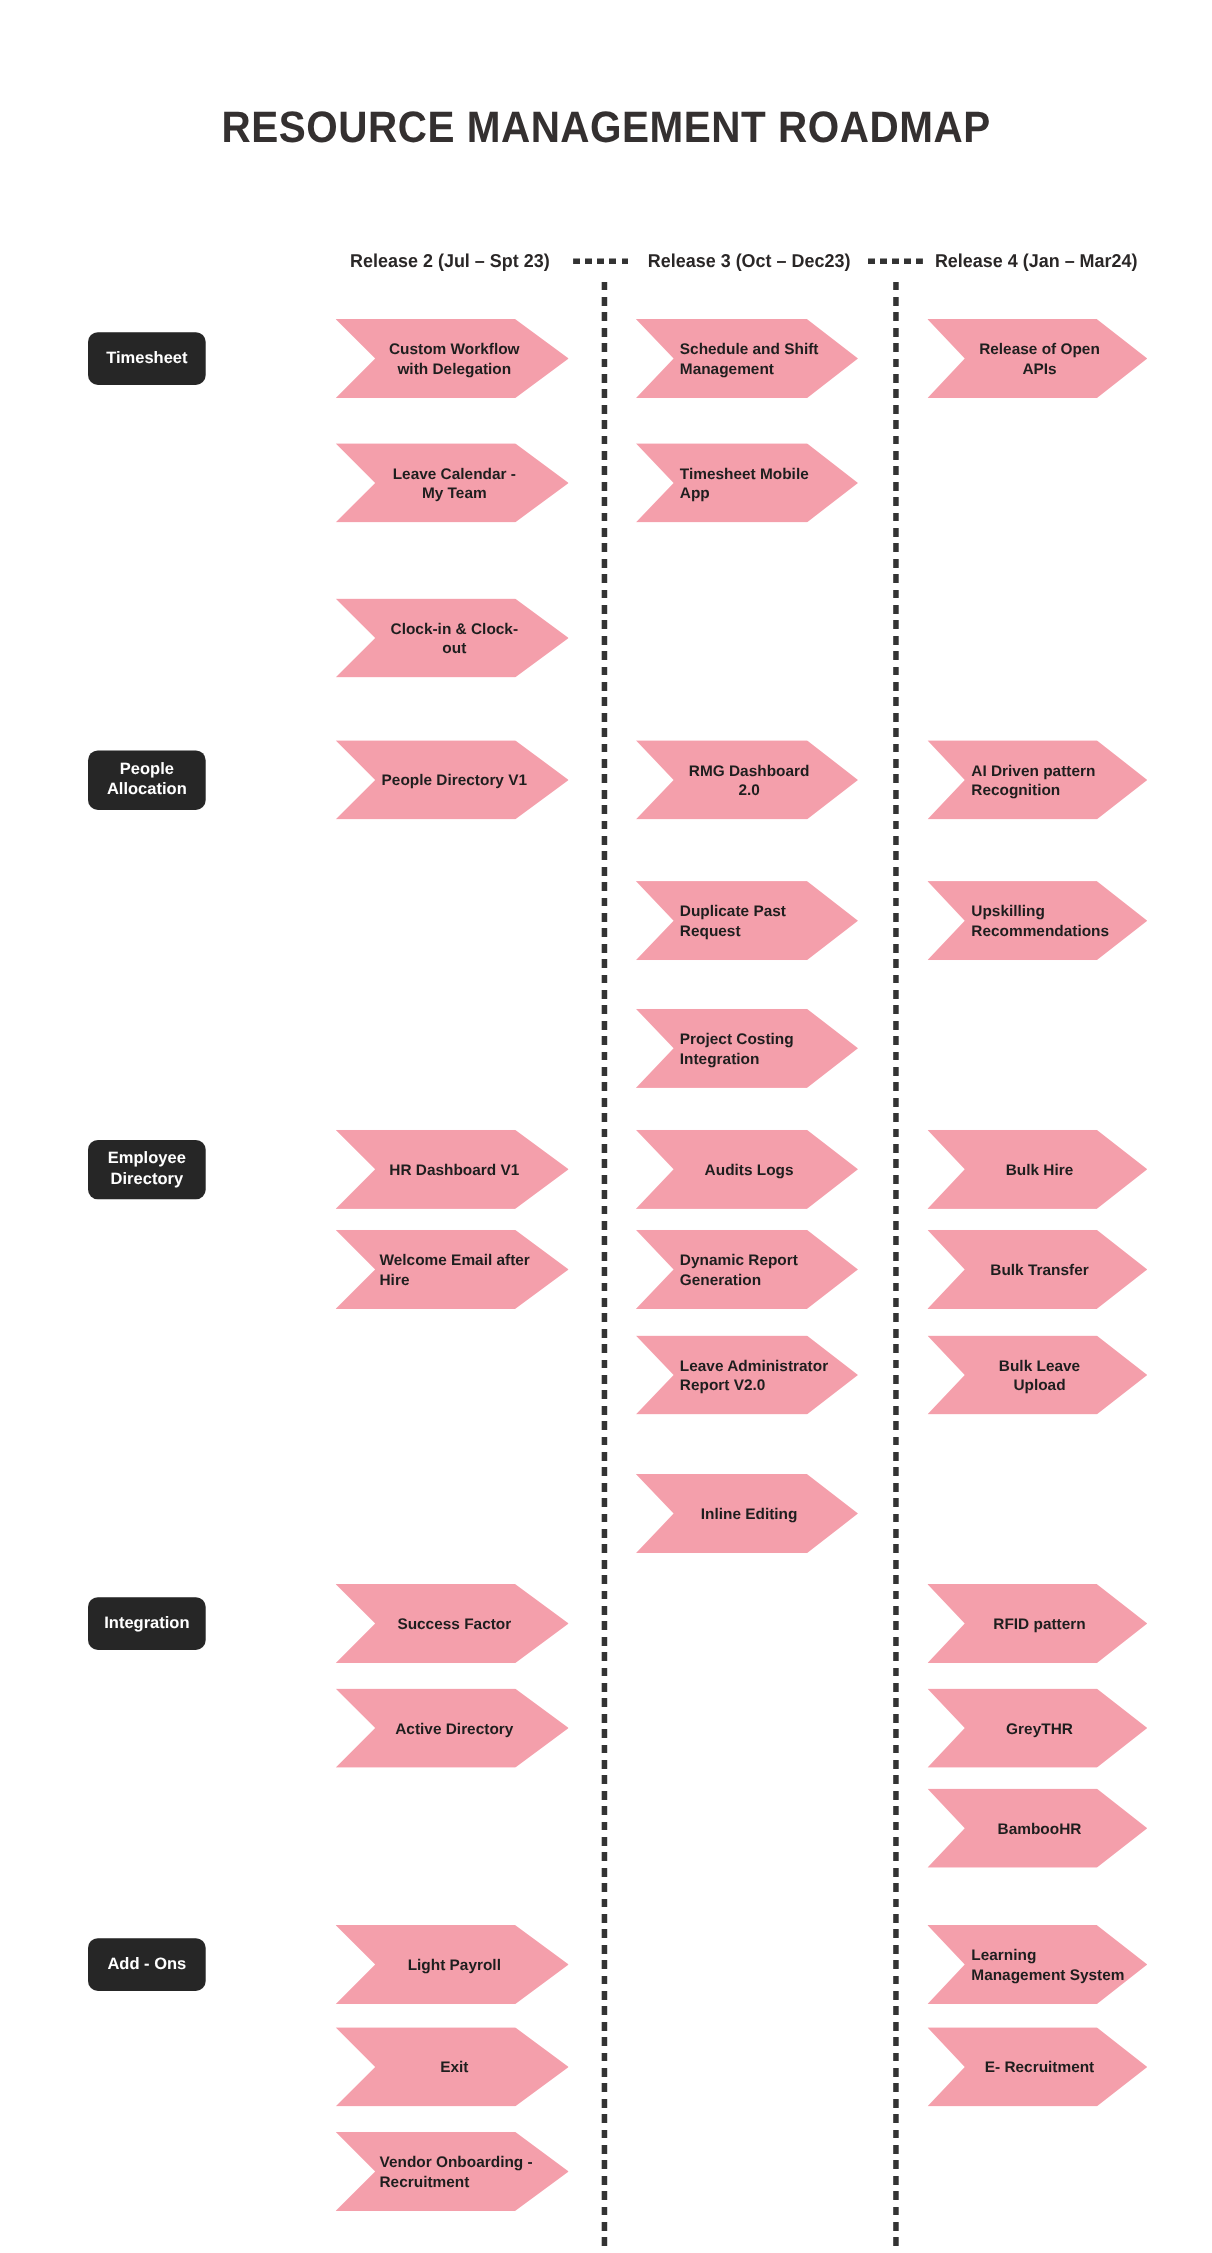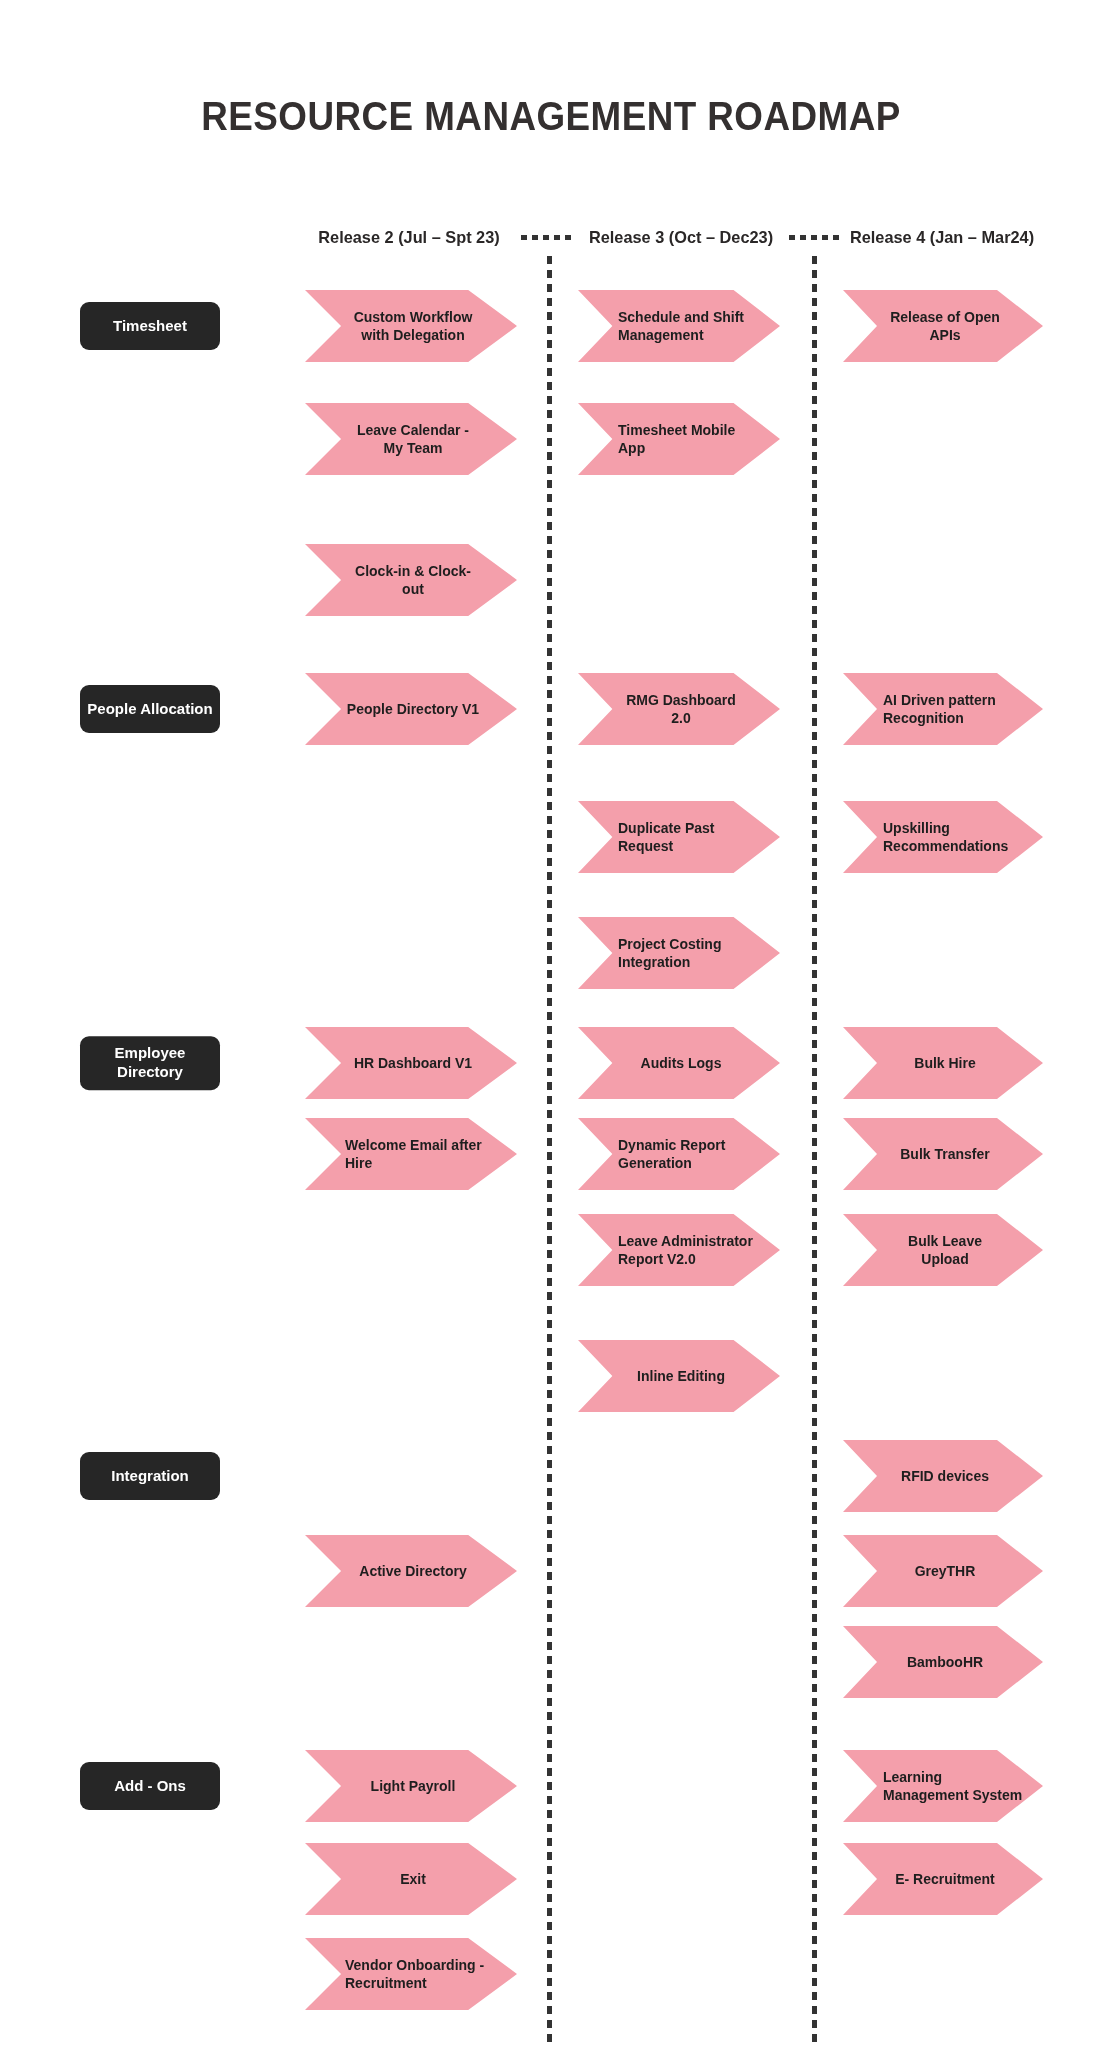--- a/index.html
+++ b/index.html
@@ -40,21 +40,21 @@
     position:absolute;top:222px;height:1794px;width:5px;
     background:repeating-linear-gradient(to bottom,var(--line) 0 8px,transparent 8px 14px);
   }
   .vline.v1{left:547px;}
   .vline.v2{left:812px;}
 
   .row{position:absolute;left:0;width:100%;height:72px;}
 
   .badge{
     position:absolute;left:80px;top:50%;transform:translateY(-50%);
-    width:140px;min-height:48px;
+    width:107px;min-height:48px;
     background:var(--badge-bg);color:var(--badge-text);
     border-radius:9px;display:flex;align-items:center;justify-content:center;
     text-align:center;font-size:15px;font-weight:700;line-height:1.25;
     padding:8px 6px;
   }
 
   .arrow{
     position:absolute;top:0;height:72px;background:var(--arrow-pink);
     clip-path:polygon(0% 0%,77% 0%,100% 50%,77% 100%,0% 100%,17% 50%);
     display:flex;align-items:center;justify-content:flex-start;
@@ -210,23 +210,26 @@
       <div class="arrow c2">
         <span class="arrow-label">Inline Editing</span>
       </div>
 
     </div>
 
     <div class="row" style="top: 1406px;">
       <div class="badge">
         <span>Integration</span>
       </div>
-
-      <div class="arrow c3">
-        <span class="arrow-label">RFID devices</span>
+      <div class="arrow c1">
+        <span class="arrow-label">Success Factor</span>
+      </div>
+
+      <div class="arrow c3">
+        <span class="arrow-label">RFID pattern</span>
       </div>
     </div>
 
     <div class="row" style="top: 1501px;">
 
       <div class="arrow c1">
         <span class="arrow-label">Active Directory</span>
       </div>
 
       <div class="arrow c3">

